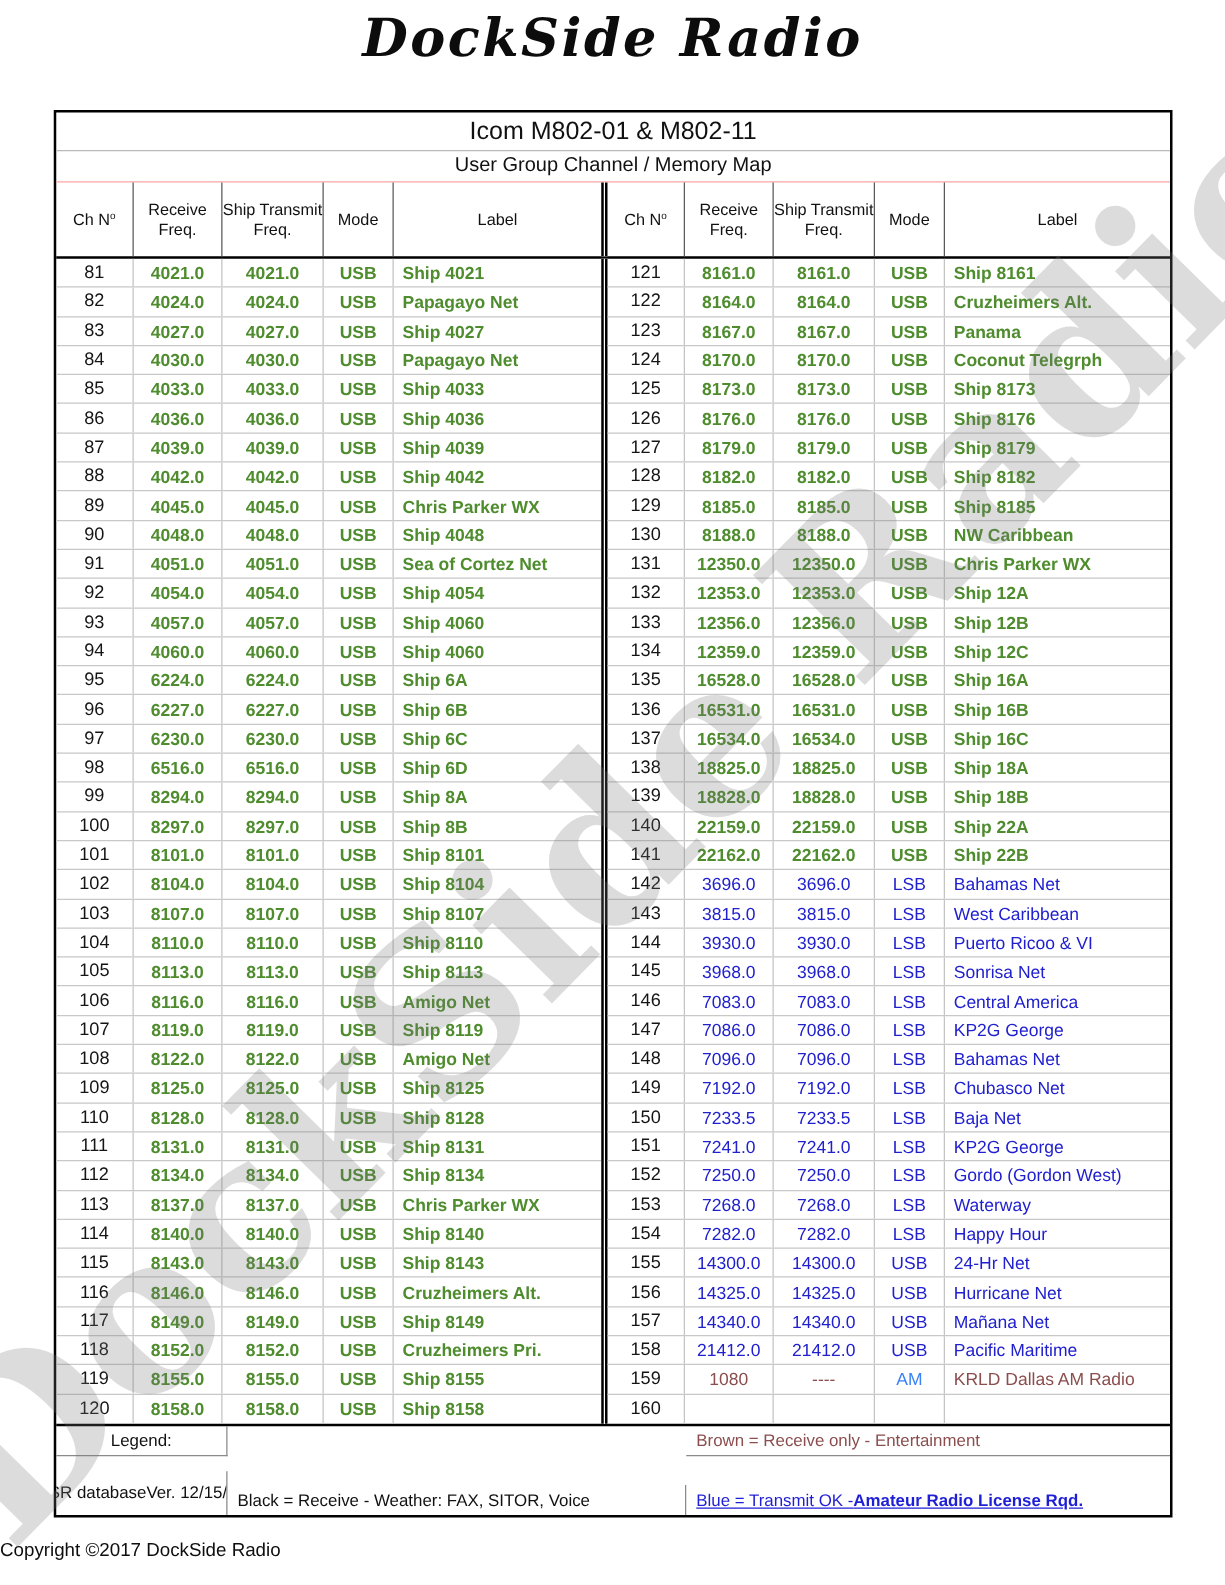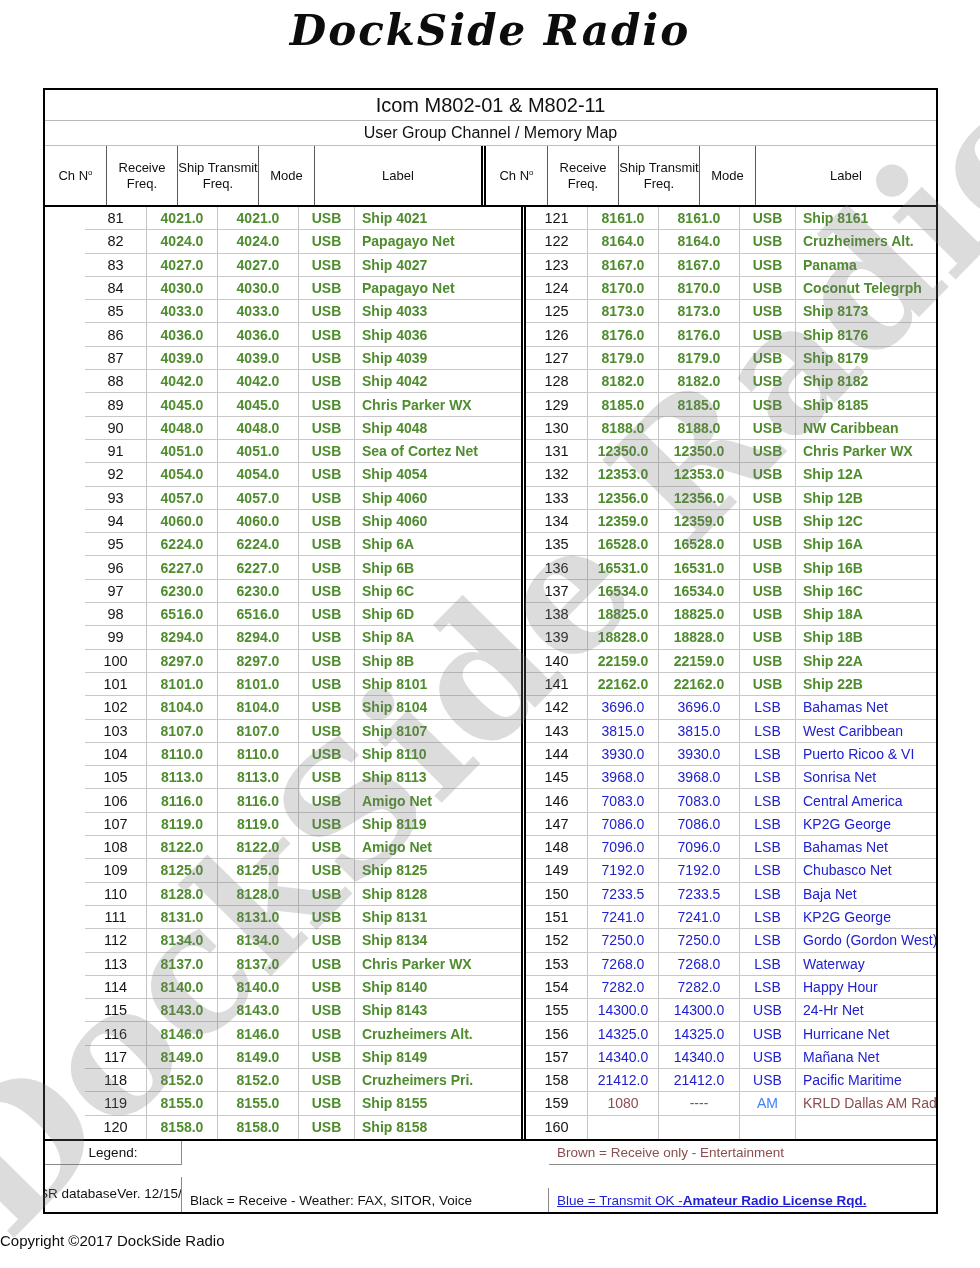--- a/index.html
+++ b/index.html
@@ -35,21 +35,21 @@
   .hcell{
     display:flex;flex-direction:column;align-items:center;justify-content:center;
     font-size:13px;line-height:1.18;text-align:center;border-right:1px solid #5a5a5a;
   }
   .hcell:last-child{border-right:none;}
   .hcell sup{font-size:8px;vertical-align:super;}
   .middiv{width:1px;background:#fff;border-left:2px solid #000;border-right:2px solid #000;}
   
   .data-flex{display:flex;}
   .dhalf{display:block;}
-  .dhalf.left{width:436px;padding-left:40px;}
+  .dhalf.left{width:436px;}
   .dhalf.right{flex:1;}
   .trow{display:grid;grid-template-columns:62px 71px 81px 56px 1fr;height:23.3px;box-sizing:border-box;border-bottom:1px solid #c8c8c8;}
   .dhalf .trow:last-child{border-bottom:none;}
   .cell{
     display:flex;align-items:center;justify-content:center;
     border-right:1px solid #c4c4c4;font-size:14px;white-space:nowrap;overflow:hidden;
   }
   .cell.lbl{justify-content:flex-start;padding-left:7px;border-right:none;}
   .cell.ch{font-size:14.5px;color:#141414;}
   .c-green{color:#4e8c2e;font-weight:700;}

